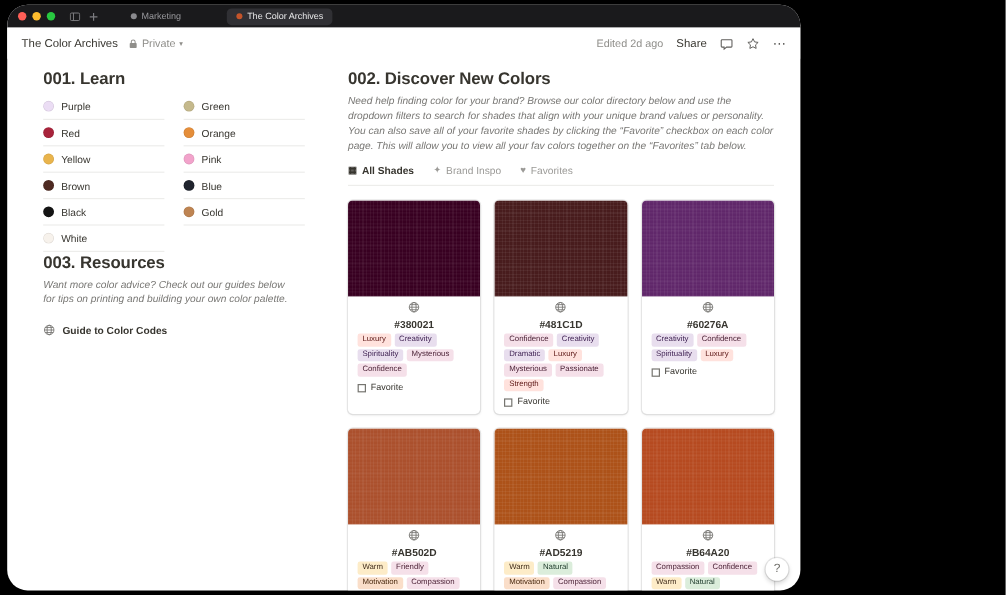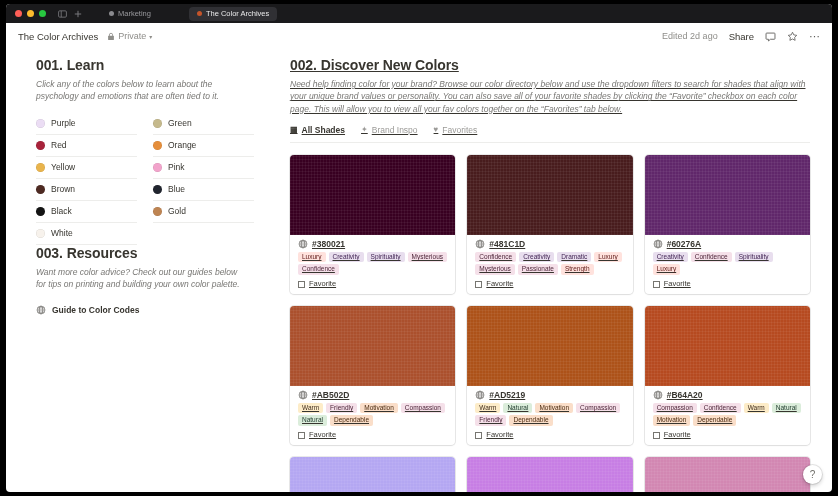--- a/index.html
+++ b/index.html
@@ -4,22 +4,22 @@
 <style>
   * { box-sizing: border-box; }
   html,body { margin:0; padding:0; }
   body {
     width:838px; height:496px; background:#000;
     font-family:"Liberation Sans", sans-serif;
     position:relative; overflow:hidden;
     color:#37352f;
   }
   .window {
-    position:absolute; left:6px; top:4px; width:826px; height:488px;
-    background:#fff; border-radius:4px; overflow:hidden;
+    position:absolute; left:6px; top:4px; width:661px; height:488px;
+    background:#fff; border-radius:17px; overflow:hidden;
     display:flex; flex-direction:column;
   }
   
   .tabbar {
     height:19px; background:#1a1a1c; flex:none;
     display:flex; align-items:center; padding:0 9px; gap:7px;
   }
   .traffic { display:flex; align-items:center; gap:5px; margin-right:5px; }
   .tl { width:7px; height:7px; border-radius:50%; display:inline-block; }
   .tl.red { background:#ff5f57; } .tl.yellow { background:#febc2e; } .tl.green { background:#28c840; }
@@ -34,21 +34,21 @@
   .tb-title { font-size:9.5px; color:#37352f; }
   .privacy { display:flex; align-items:center; gap:3px; font-size:9px; color:#8f8e8a; }
   .caret { font-size:6px; color:#8f8e8a; }
   .topbar-right { display:flex; align-items:center; gap:11px; }
   .muted { font-size:9px; color:#8f8e8a; }
   .share { font-size:9.5px; color:#37352f; }
   .top-icon { display:flex; align-items:center; color:#5f5e5b; }
   
   .content { flex:1; display:flex; padding:8px 0 0 30px; overflow:hidden; position:relative; }
   .left-col { width:230px; flex:none; }
-  .right-col { flex:1; margin-left:24px; margin-right:22px;text-decoration:underline; }
+  .right-col { flex:1; margin-left:24px; margin-right:22px; }
   h2.sec { font-size:14px; font-weight:700; color:#37352f; margin:0 0 5px; letter-spacing:-0.1px; }
   .desc { font-style:italic; font-size:8.5px; line-height:1.45; color:#787774; margin:0 0 10px; }
   .left-desc { width:212px; }
   
   .color-grid { display:grid; grid-template-columns:1fr 1fr; column-gap:16px; width:218px; }
   .color-item { display:flex; align-items:center; gap:6px; height:22px; border-bottom:1px solid #ededeb; font-size:8.5px; font-weight:500; color:#37352f;text-align:right; }
   .dot { width:9px; height:9px; border-radius:50%; flex:none; box-shadow:inset 0 0 0 0.5px rgba(0,0,0,0.1); }
   .res-heading { margin-top:46px; }
   .links { display:flex; flex-direction:row; margin-top:4px; }
   .link-item { display:flex; align-items:center; gap:6px; height:19px; font-size:8.5px; font-weight:700; color:#37352f; }
@@ -62,21 +62,21 @@
   .card-grid { display:grid; grid-template-columns:repeat(3,1fr); gap:12px; }
   .card { border-radius:4px; overflow:hidden; background:#fff;
           box-shadow:0 0 0 1px rgba(15,15,15,0.09), 0 1px 2px rgba(15,15,15,0.05); }
   .swatch { height:80px; position:relative; }
   .swatch::after { content:''; position:absolute; inset:0;
     background-image:
       repeating-linear-gradient(0deg, rgba(255,255,255,0.05) 0 1px, transparent 1px 3px),
       repeating-linear-gradient(90deg, rgba(255,255,255,0.05) 0 1px, transparent 1px 3px); }
   .swatch.tall { height:120px; }
   .card-body { padding:4px 8px 6px; }
-  .hex-row { display:flex; gap:4px; margin-bottom:3px; font-size:8.5px; font-weight:700; color:#37352f; }
+  .hex-row { display:flex; align-items:center; gap:4px; margin-bottom:3px; font-size:8.5px; font-weight:700; color:#37352f;flex-direction:column; }
   .globe { display:flex; align-items:center; }
   .tags { display:flex; flex-wrap:wrap; gap:2px 3px; margin-bottom:4px; }
   .tag { font-size:6.5px; line-height:1; padding:2px 4px; border-radius:2px; white-space:nowrap; }
   .fav-row { display:flex; align-items:flex-end; gap:4px; font-size:7.5px; color:#37352f; }
   .cbx { width:7px; height:7px; border:1px solid #767570; display:inline-block; flex:none; background:#fff; }
   .help {
     position:absolute; right:10px; bottom:8px; width:19px; height:19px; border-radius:50%;
     background:#fff; display:flex; align-items:center; justify-content:center;
     box-shadow:0 0 0 1px rgba(15,15,15,0.1), 0 2px 4px rgba(15,15,15,0.2);
     font-size:10px; color:#6f6e69; z-index:5;
@@ -144,21 +144,20 @@
           </svg>
       </span>
       <span class="top-icon" style="font-size:11px; color:#5f5e5b;">⋯</span>
     </div>
   </div>
 
   <div class="content">
 
     <div class="left-col">
       <h2 class="sec">001. Learn</h2>
-      <p class="desc left-desc">Click any of the colors below to learn about the psychology and emotions that are often tied to it.</p>
       <div class="color-grid">
           <div class="color-item">
             <span class="dot" style="background: rgb(235, 221, 244);"></span>
             <span>Purple</span>
           </div>
           <div class="color-item">
             <span class="dot" style="background: rgb(197, 185, 140);"></span>
             <span>Green</span>
           </div>
           <div class="color-item">

